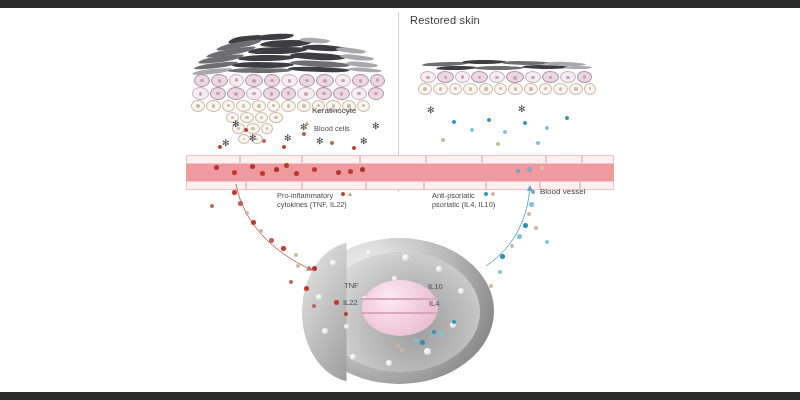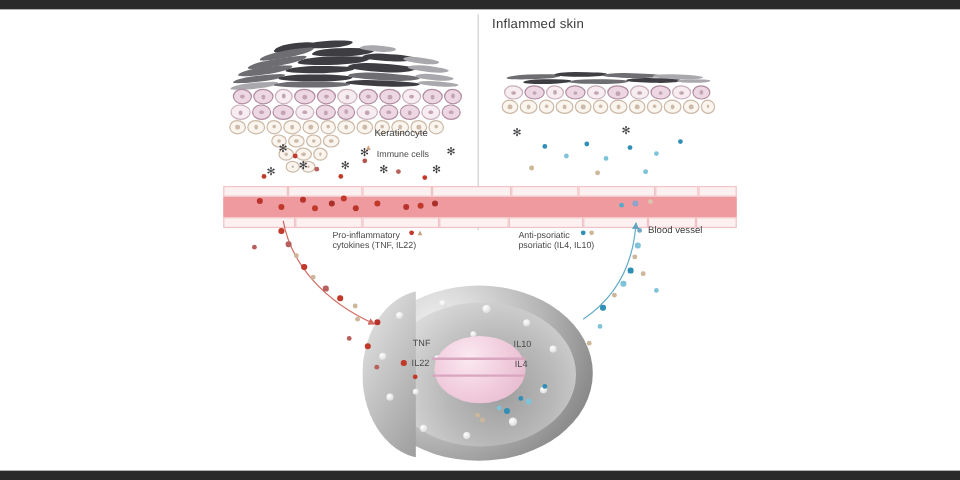--- a/index.html
+++ b/index.html
@@ -64,21 +64,21 @@
 </head>
 <body>
 
 <div id="stage">
 
   <div class="bar top"></div>
   <div class="bar bottom"></div>
 
   <div class="canvas">
 
-    <div class="panel-title" style="left:410px;top:6px;">Inflammed skin</div>
+    <div class="panel-title" style="left:410px;top:6px;">Restored skin</div>
     <div class="divider" style="left:398px;top:4px;height:180px;"></div>
 
     <div class="skin" style="left:190px;top:26px;width:200px;height:118px;">
 
       <div class="scale-layer">
         <div class="flake d" style="left:38px;top:2px;width:34px;height:7px;transform:rotate(-9deg);"></div>
         <div class="flake d" style="left:64px;top:0px;width:40px;height:6px;transform:rotate(-4deg);"></div>
         <div class="flake" style="left:26px;top:8px;width:46px;height:6px;transform:rotate(-11deg);"></div>
         <div class="flake d" style="left:70px;top:6px;width:52px;height:7px;transform:rotate(-2deg);"></div>
         <div class="flake l" style="left:110px;top:4px;width:30px;height:5px;transform:rotate(4deg);"></div>
@@ -248,21 +248,21 @@
 
     <div class="imm" style="left:232px;top:112px;">✻</div>
     <div class="imm" style="left:249px;top:126px;">✻</div>
     <div class="imm" style="left:222px;top:131px;">✻</div>
     <div class="imm" style="left:284px;top:126px;">✻</div>
     <div class="imm" style="left:300px;top:115px;">✻</div>
     <div class="imm" style="left:316px;top:129px;">✻</div>
     <div class="imm" style="left:372px;top:114px;">✻</div>
     <div class="imm" style="left:360px;top:129px;">✻</div>
     <div class="tri" style="left:305px;top:113px;border-bottom:4.4px solid #c9a27f;"></div>
-    <div class="lbl" style="left:314px;top:116px;">Immune cells</div>
+    <div class="lbl" style="left:314px;top:116px;">Blood cells</div>
     <div class="dot" style="left:302px;top:124px;width:4px;height:4px;background:#b5544f;"></div>
 
     <div class="skin" style="left:418px;top:46px;width:180px;height:90px;">
       <div class="scale-layer">
         <div class="flake" style="left:4px;top:8px;width:46px;height:4px;transform:rotate(-2deg);"></div>
         <div class="flake d" style="left:44px;top:6px;width:44px;height:4px;"></div>
         <div class="flake" style="left:84px;top:7px;width:48px;height:4px;transform:rotate(1deg);"></div>
         <div class="flake l" style="left:126px;top:8px;width:42px;height:4px;transform:rotate(2deg);"></div>
         <div class="flake d" style="left:18px;top:12px;width:40px;height:4px;transform:rotate(-1deg);"></div>
         <div class="flake" style="left:56px;top:12px;width:50px;height:4px;"></div>

